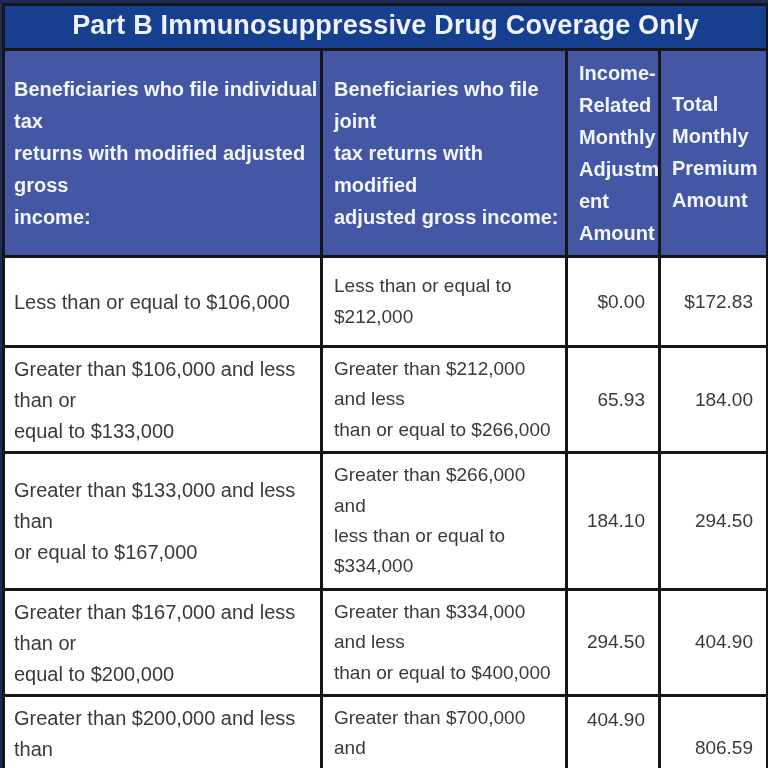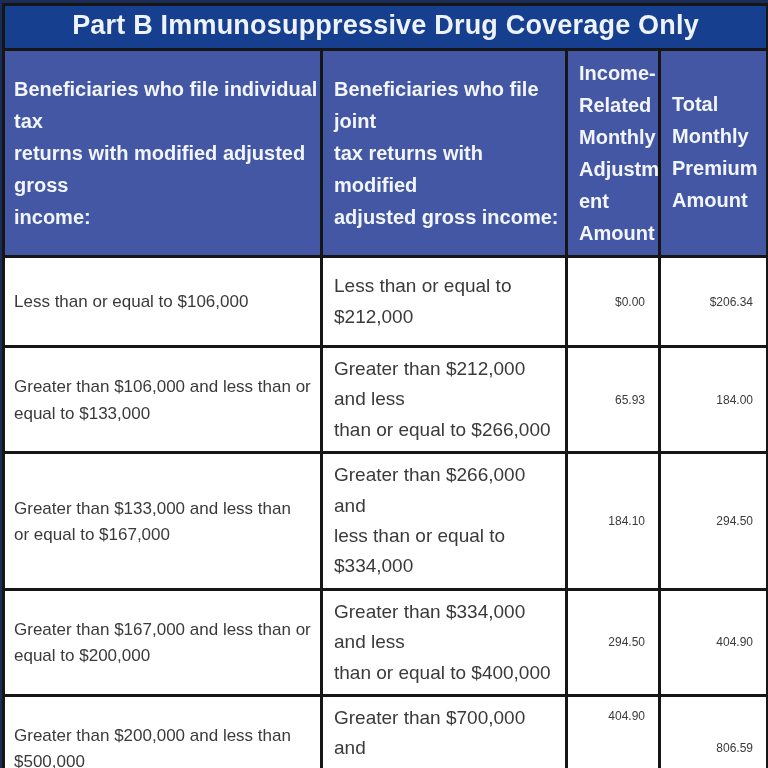--- a/index.html
+++ b/index.html
@@ -70,31 +70,31 @@
   tr.header-row th.c3 { padding: 6px 4px 6px 11px; }
   tr.header-row th.c4 { padding: 6px 4px 8px 11px; }
   
   tbody td {
     background: var(--cell-bg, #ffffff);
     color: var(--body-text, #3a3a3a);
     vertical-align: middle;
     white-space: pre-line;
   }
   tbody td.c1 {
-    font-size: 17px;
+    font-size: 20px;
     line-height: 1.55;
     padding: 6px 6px 4px 9px;
   }
   tbody td.c2 {
     font-size: 19px;
     line-height: 1.6;
     padding: 6px 8px 6px 11px;
   }
   tbody td.c3, tbody td.c4 {
-    font-size: 12px;
+    font-size: 19px;
     text-align: right;
     padding: 4px 13px 4px 4px;
     margin-left: 40px;
   }
   
   tbody tr.r1 { height: 90px; }
   tbody tr.r2 { height: 104px; }
   tbody tr.r3 { height: 98px; }
   tbody tr.r4 { height: 90px; }
   tbody tr.r5 { height: 82px; }
@@ -135,21 +135,21 @@
 Premium
 Amount</th>
       </tr>
     </thead>
     <tbody>
       <tr class="r1">
         <td class="c1">Less than or equal to $106,000</td>
         <td class="c2">Less than or equal to
 $212,000</td>
         <td class="c3">$0.00</td>
-        <td class="c4">$206.34</td>
+        <td class="c4">$172.83</td>
       </tr>
       <tr class="r2">
         <td class="c1">Greater than $106,000 and less than or
 equal to $133,000</td>
         <td class="c2">Greater than $212,000 and less
 than or equal to $266,000</td>
         <td class="c3">65.93</td>
         <td class="c4">184.00</td>
       </tr>
       <tr class="r3">

